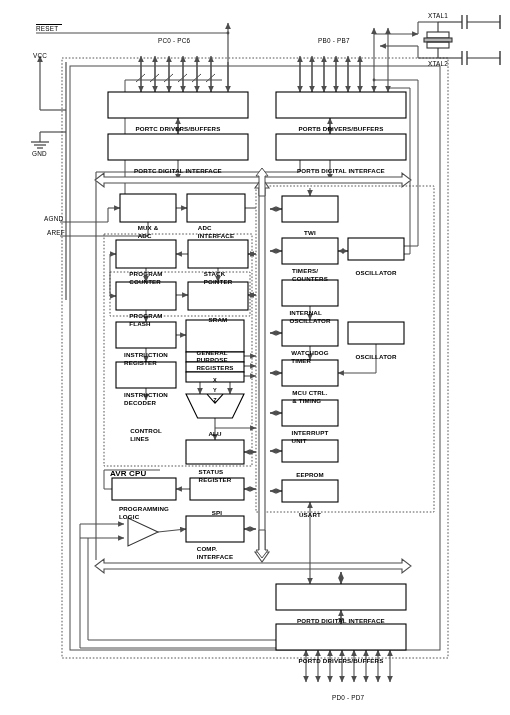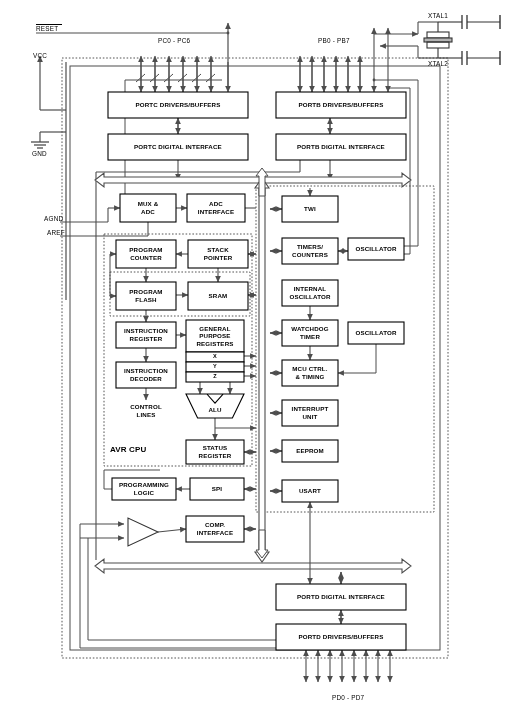--- a/index.html
+++ b/index.html
@@ -1,21 +1,21 @@
 <!DOCTYPE html>
 <html><head>
 <meta charset="utf-8">
 <style>
   html,body{margin:0;padding:0;background:#ffffff;}
   body{font-family:"Liberation Sans", sans-serif;}
   #stage{position:relative;width:510px;height:715px;overflow:hidden;background:#fff;}
   #stage svg{position:absolute;left:0;top:0;}
   .boxlabel{position:absolute;display:flex;align-items:center;justify-content:center;
-            text-align:center;font-size:6.2px;line-height:7.6px;color:#000;
-            white-space:pre-line;font-weight:bold;letter-spacing:.15px;pointer-events:none;}
+            font-size:6.2px;line-height:7.6px;color:#000;
+            white-space:pre-line;font-weight:bold;letter-spacing:.15px;pointer-events:none;margin-top:24px;}
   .pinlbl{position:absolute;font-size:6.4px;color:#000;white-space:nowrap;letter-spacing:.2px;}
   .ovl{position:absolute;}
 </style>
 </head>
 <body>
 
 <div id="stage">
 
 <svg width="510" height="715" viewBox="0 0 510 715">
   <defs>

